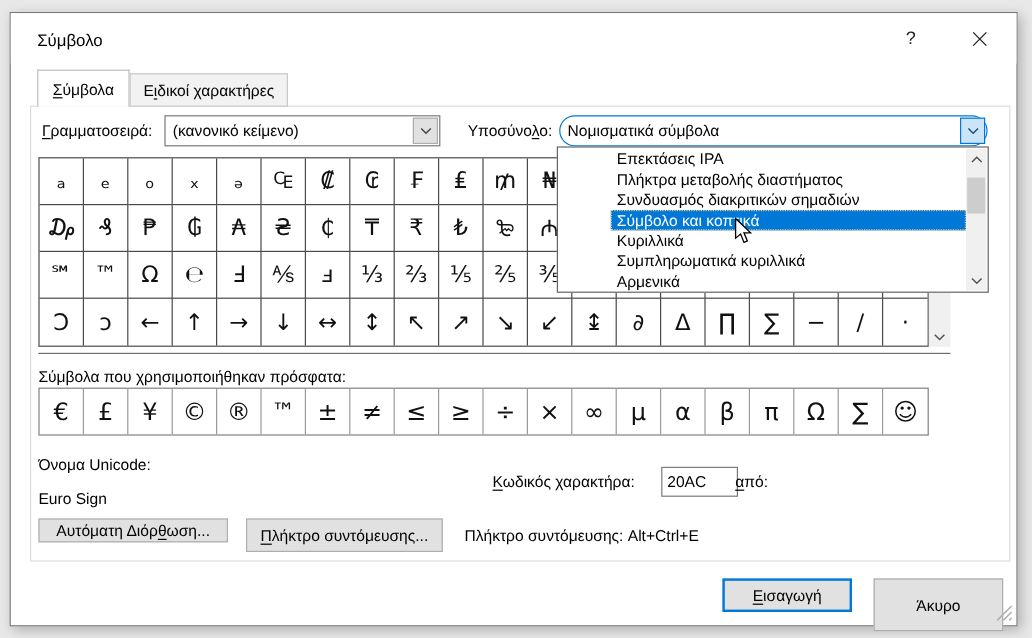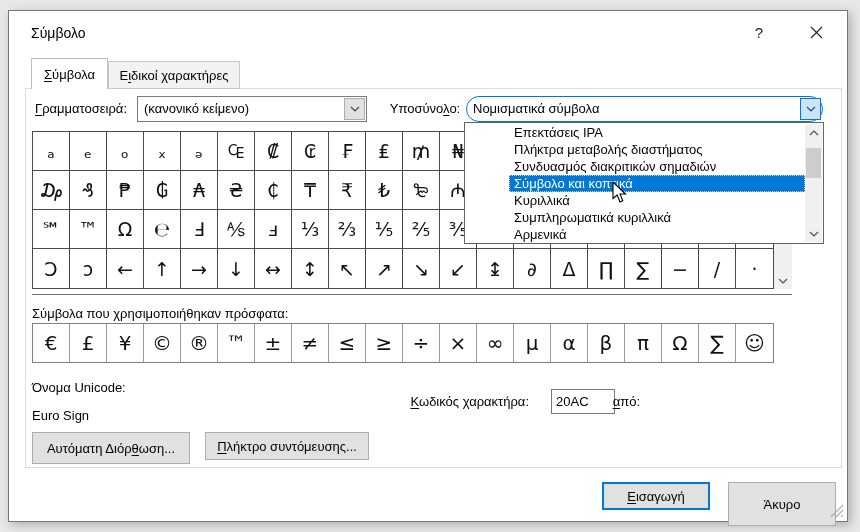--- a/index.html
+++ b/index.html
@@ -64,21 +64,21 @@
                display:grid; grid-template-columns:repeat(20,37px); grid-auto-rows:38px; background:#fff; }
   .recentrow .cell { border-right:1px solid #9a9a9a; display:flex; align-items:center; justify-content:center;
                      font-family:"DejaVu Sans",sans-serif; font-size:20px; color:#111; }
   .recentrow .cell.lastcol { border-right:none; }
 
   .textinput { position:absolute; left:526px; top:378px; width:64px; height:25px; border:1px solid #7a7a7a;
                font-size:13px; padding:3px 4px; font-family:inherit; color:#000; background:#fff;margin-left:16px; }
 
   .btn { position:absolute; background:#e1e1e1; border:1px solid #adadad; font-size:13px; color:#000;
          font-family:inherit; display:flex; align-items:center; justify-content:center; cursor:default; }
-  .btn-autocorrect { left:23px; top:421px; width:158px; height:32px;text-align:center; }
+  .btn-autocorrect { left:23px; top:421px; width:158px; height:20px;text-align:center; }
   .btn-shortcut   { left:196px; top:421px; width:164px; height:28px; }
   .btn-insert { left:593px; top:471px; width:108px; height:28px; border:2px solid #0078d7; }
   .btn-cancel { left:719px; top:471px; width:108px; height:44px; }
 
   
   .popup { position:absolute; left:455px; top:111px; width:360px; height:122px; background:#fff;
            border:1px solid #646464; z-index:20; }
   .dd-items { position:absolute; left:0; top:1px; right:18px;margin-left:44px; }
   .dd-item { height:17px; line-height:17px; font-size:13px; padding-left:5px; color:#000; white-space:nowrap; }
   .dd-item.sel { background:#0078d7; color:#fff; outline:1px dotted #e8c98e; outline-offset:-1px; }
@@ -263,20 +263,21 @@
   <input class="textinput" value="20AC" style="">
 
   <span class="lbl" style="left:601px; top:378px; width:30px; text-align:right;"><span></span><span class="key">α</span><span>πό:</span></span>
 
   <div class="btn btn-autocorrect">
     <span><span>Αυτόματη Διόρ</span><span class="key">θ</span><span>ωση...</span></span>
   </div>
   <div class="btn btn-shortcut">
     <span><span></span><span class="key">Π</span><span>λήκτρο συντόμευσης...</span></span>
   </div>
+  <span class="lbl" style="left:378px; top:422px; line-height:28px;">Πλήκτρο συντόμευσης: Alt+Ctrl+E</span>
 
   <div class="btn btn-insert">
     <span><span></span><span class="key">Ε</span><span>ισαγωγή</span></span>
   </div>
   <div class="btn btn-cancel">
     <span>Άκυρο</span>
   </div>
 
   <svg class="grip" width="14" height="14" viewBox="0 0 14 14">
     <path d="M13,1 L1,13 M13,6 L6,13 M13,11 L11,13" stroke="#b0b0b0" stroke-width="1.3" fill="none"></path>

